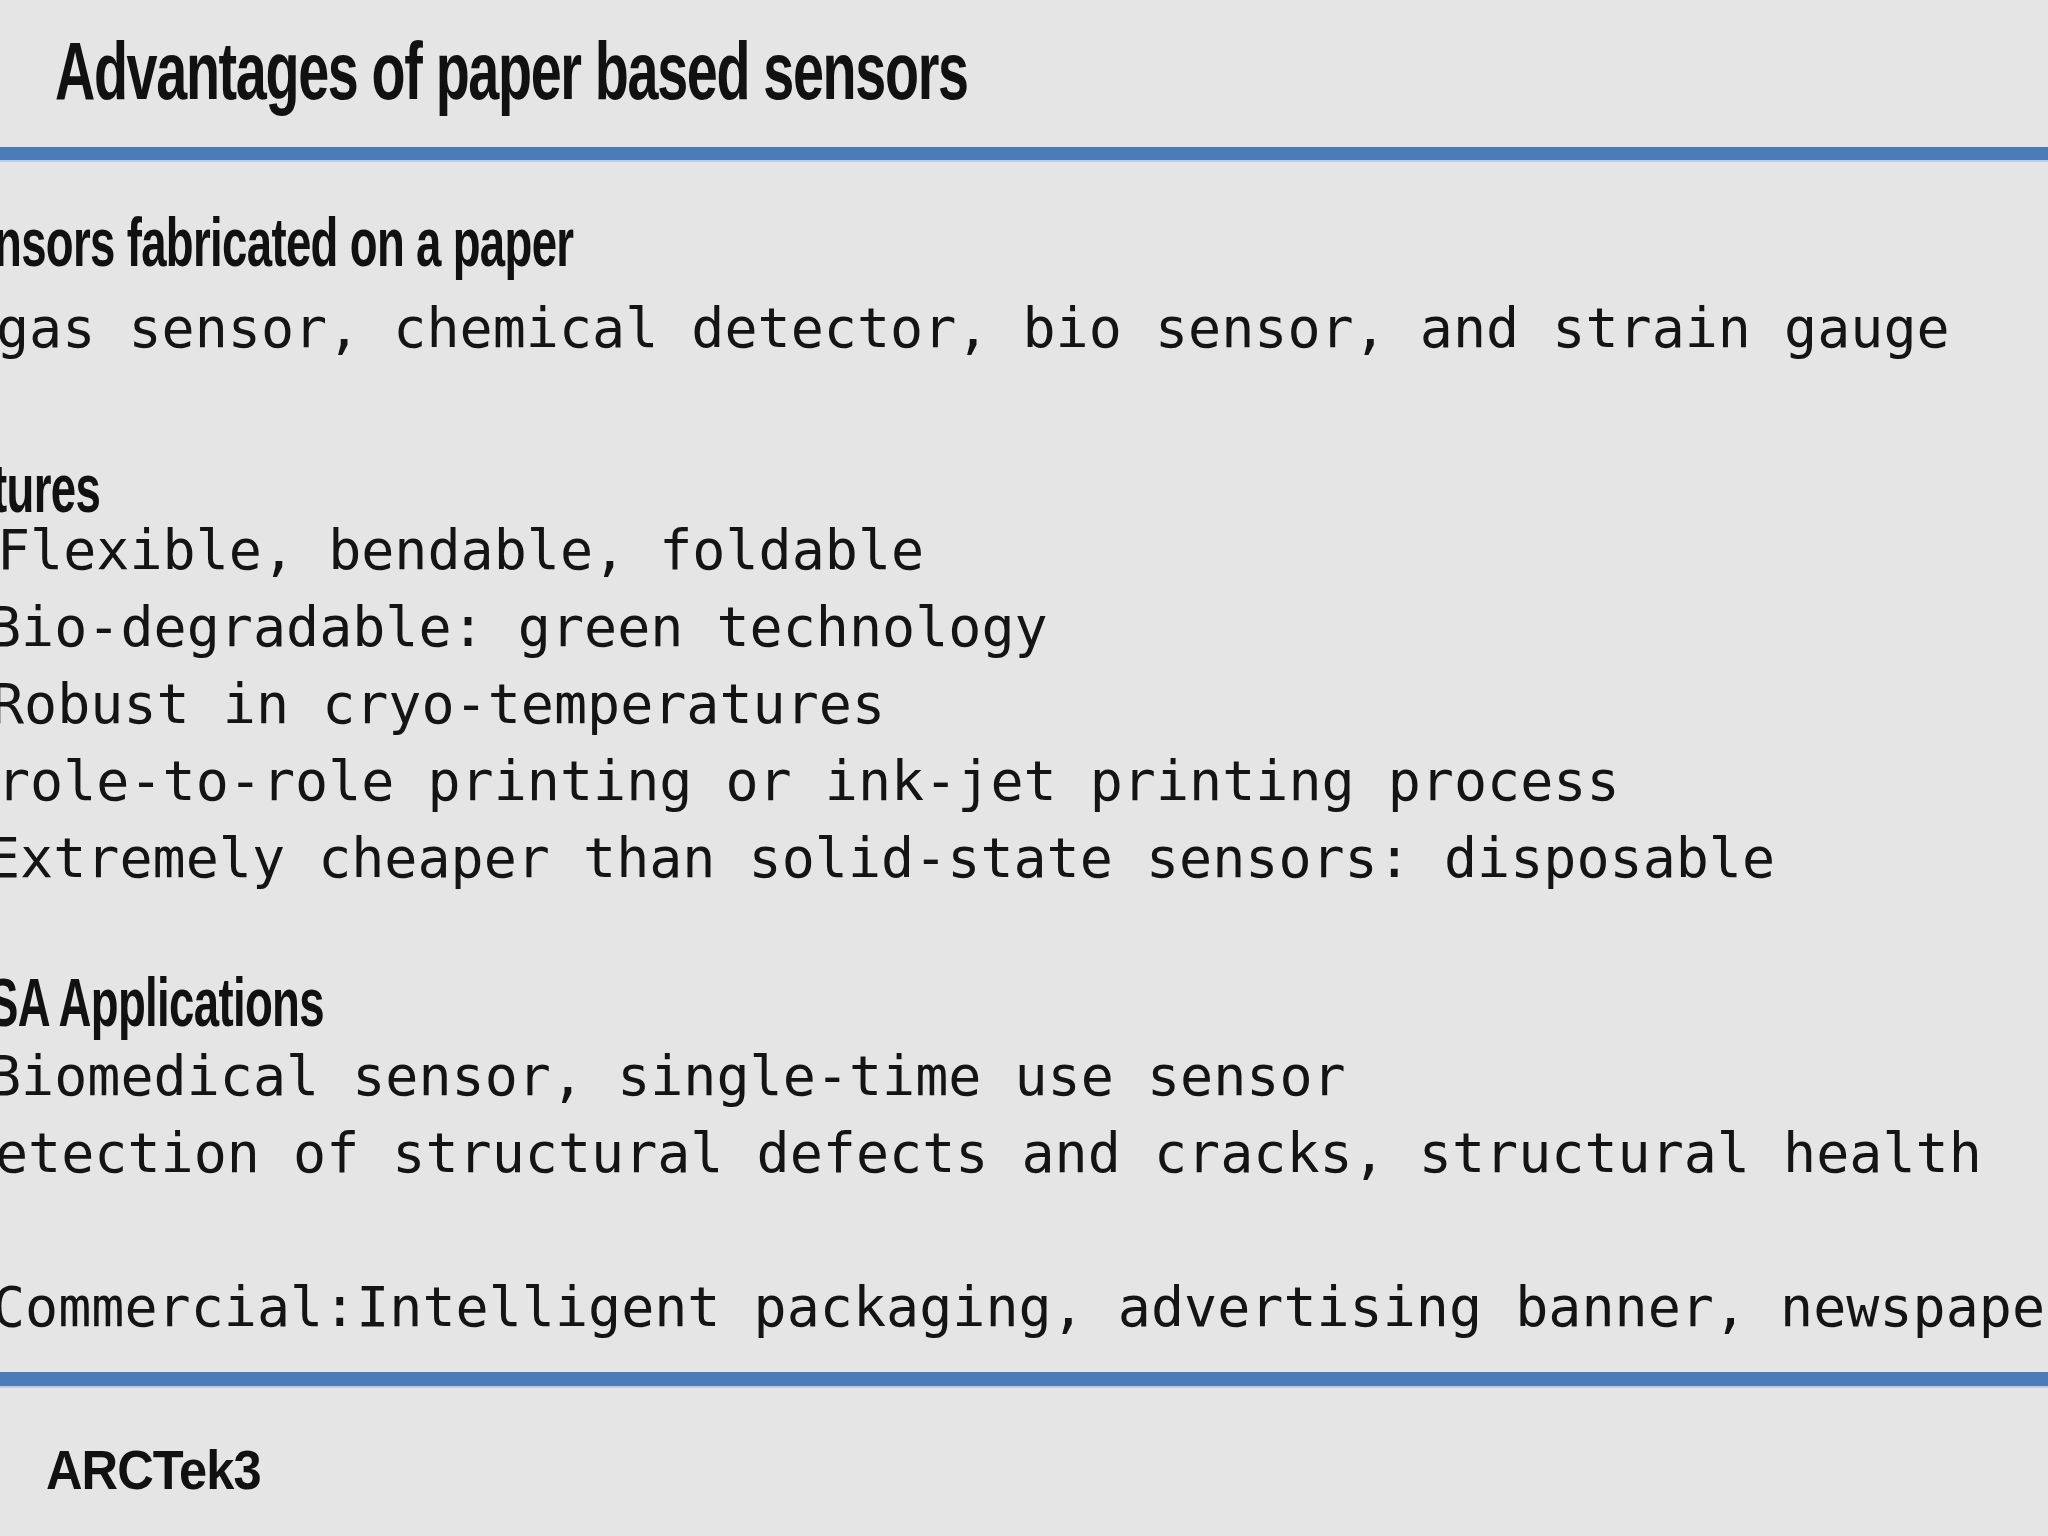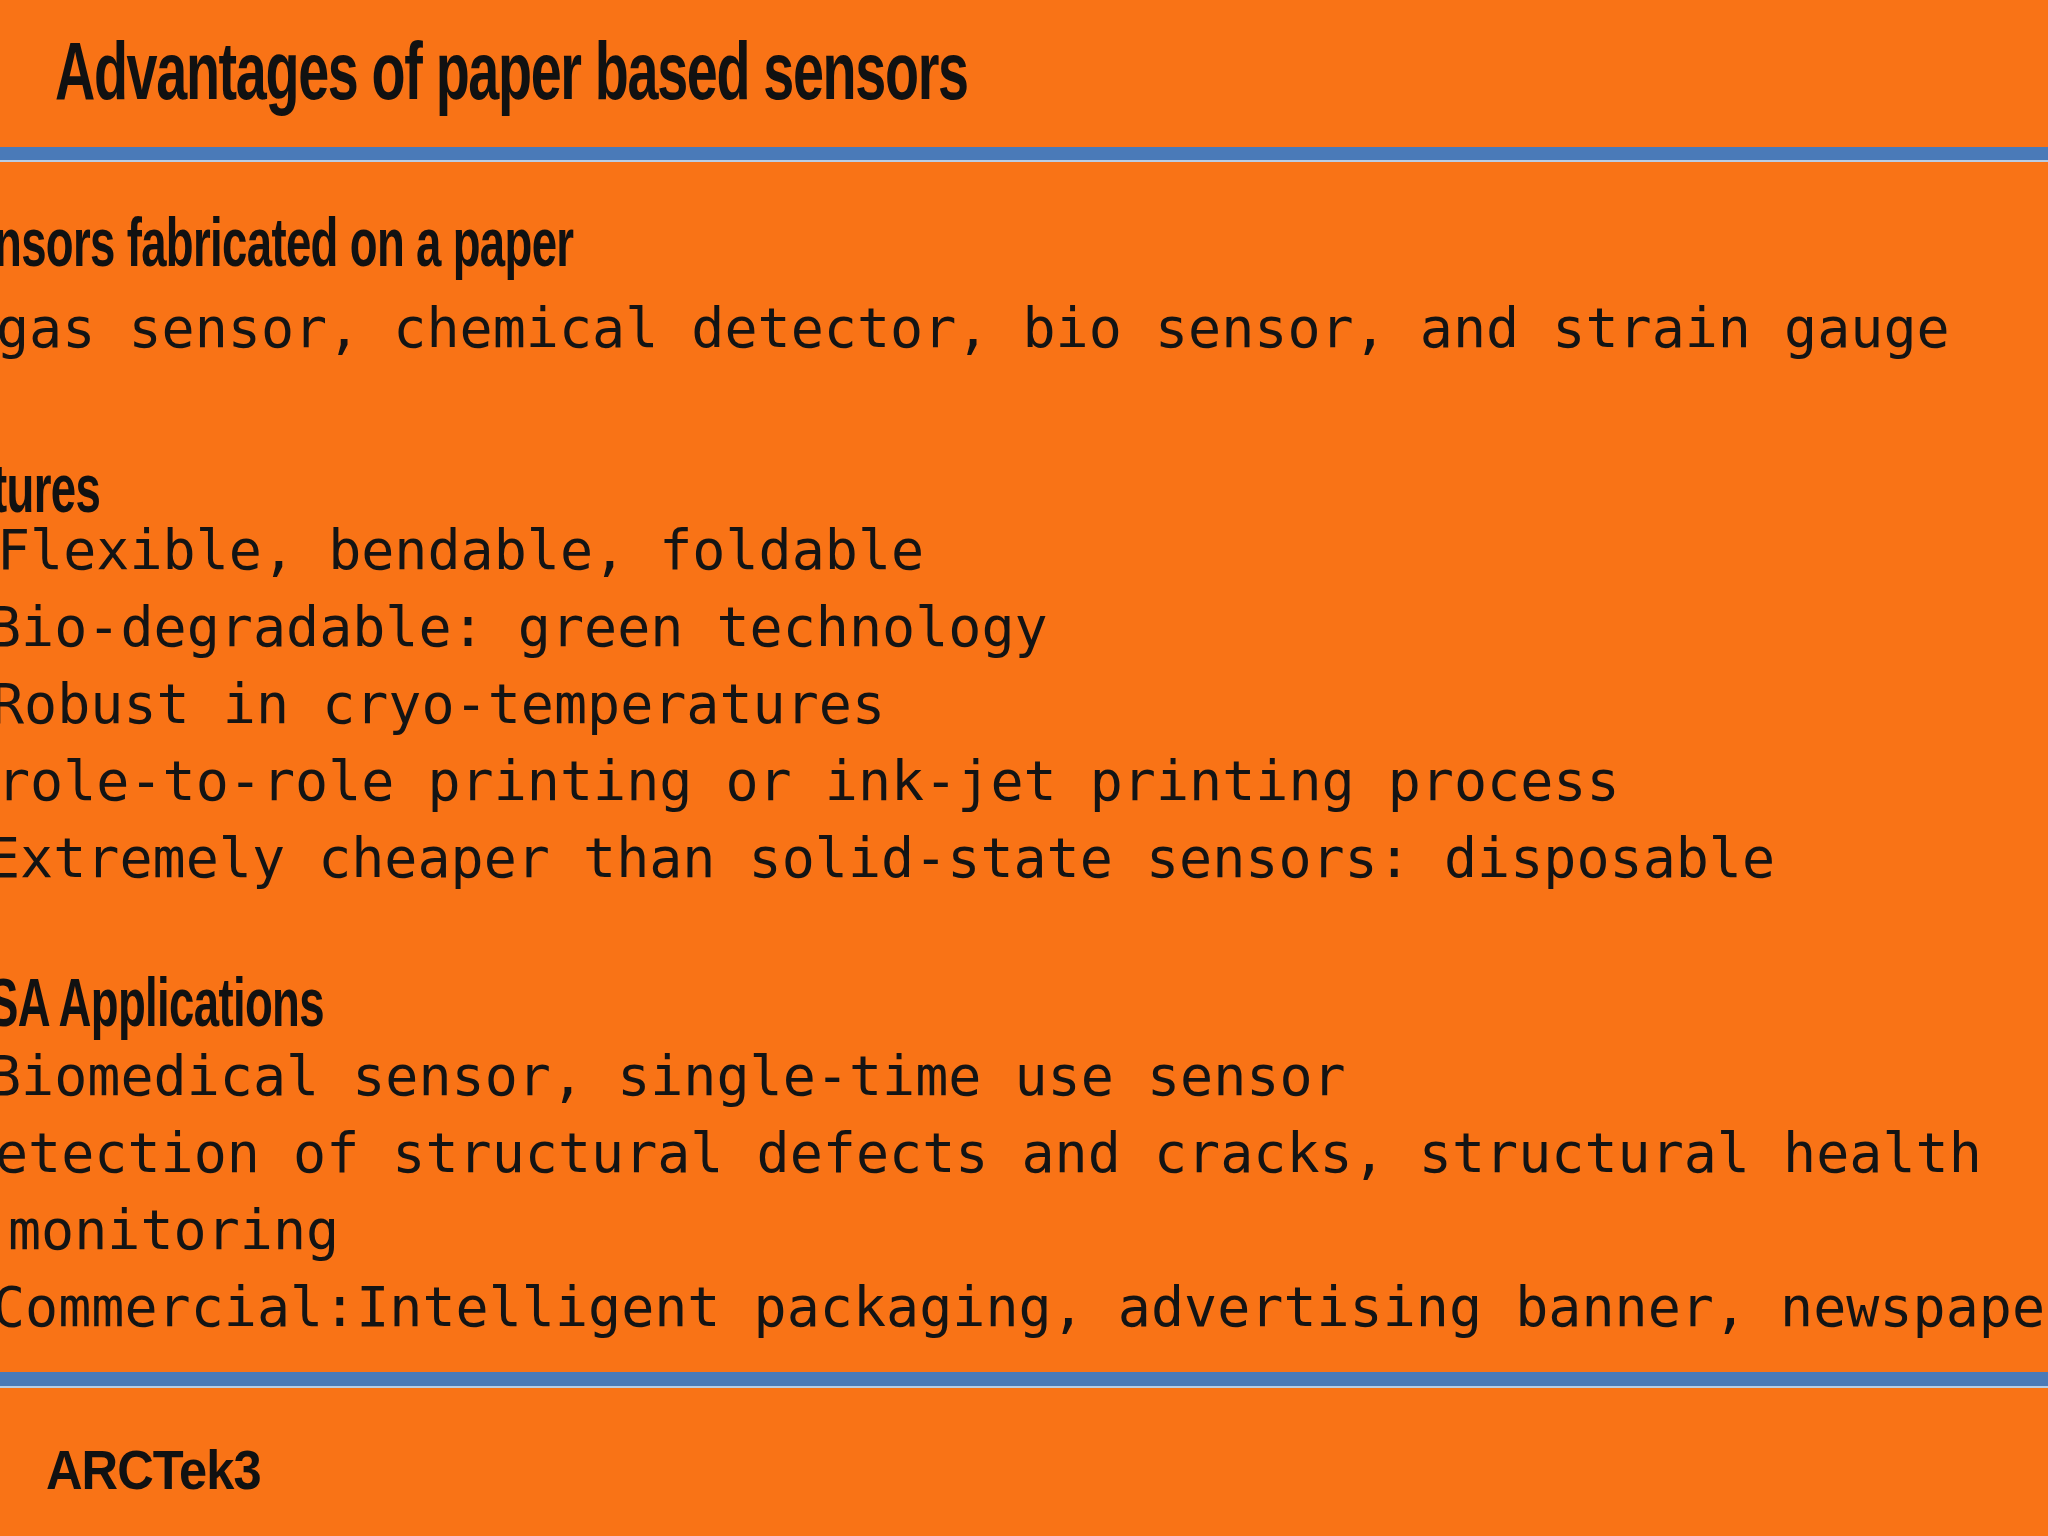--- a/index.html
+++ b/index.html
@@ -8,21 +8,21 @@
     width: 2048px;
     height: 1536px;
     background: #ffffff;
     overflow: hidden;
     font-family: "Liberation Sans", sans-serif;
   }
   .slide {
     position: relative;
     width: 2048px;
     height: 1536px;
-    background: #f97316;
+    background: #e5e5e5;
   }
   .title {
     position: absolute;
     top: 24px;
     left: 55px;
     font-size: 82px;
     font-weight: 700;
     color: #111111;
     letter-spacing: -2px;
     white-space: pre;
@@ -107,21 +107,20 @@
   <div class="mono m-role">role-to-role printing or ink-jet printing process</div>
 
   <div class="mono m-extreme">Extremely cheaper than solid-state sensors: disposable</div>
 
   <div class="heading h2">SA Applications</div>
 
   <div class="mono m-biomed">Biomedical sensor, single-time use sensor</div>
 
   <div class="mono m-detect">etection of structural defects and cracks, structural health</div>
 
-  <div class="mono m-monitor">monitoring</div>
 
   <div class="mono m-commercial">Commercial:Intelligent packaging, advertising banner, newspaper</div>
 
   <div class="rule rule-bottom"></div>
 
   <div class="footer">ARCTek3</div>
 
 </div>
 
 </body></html>

